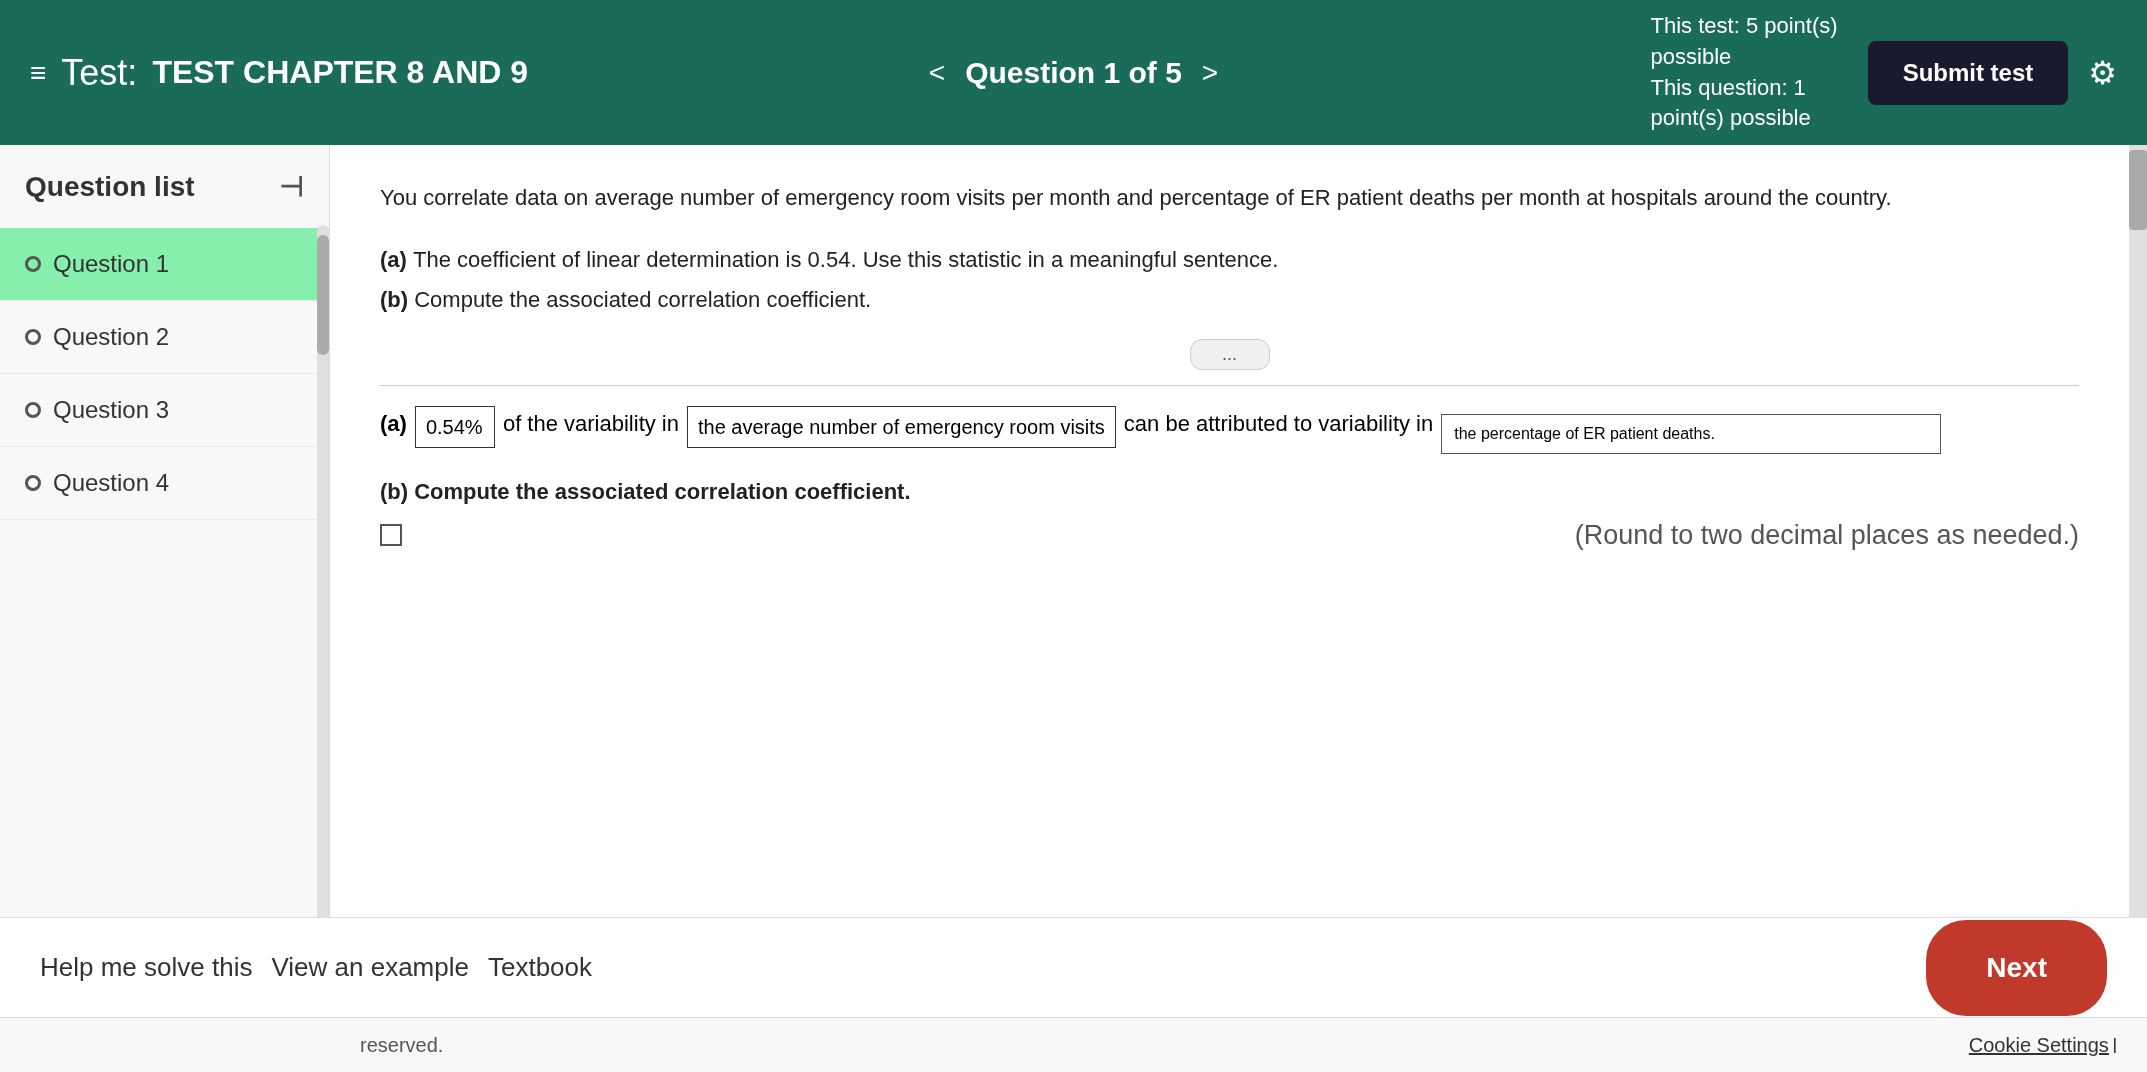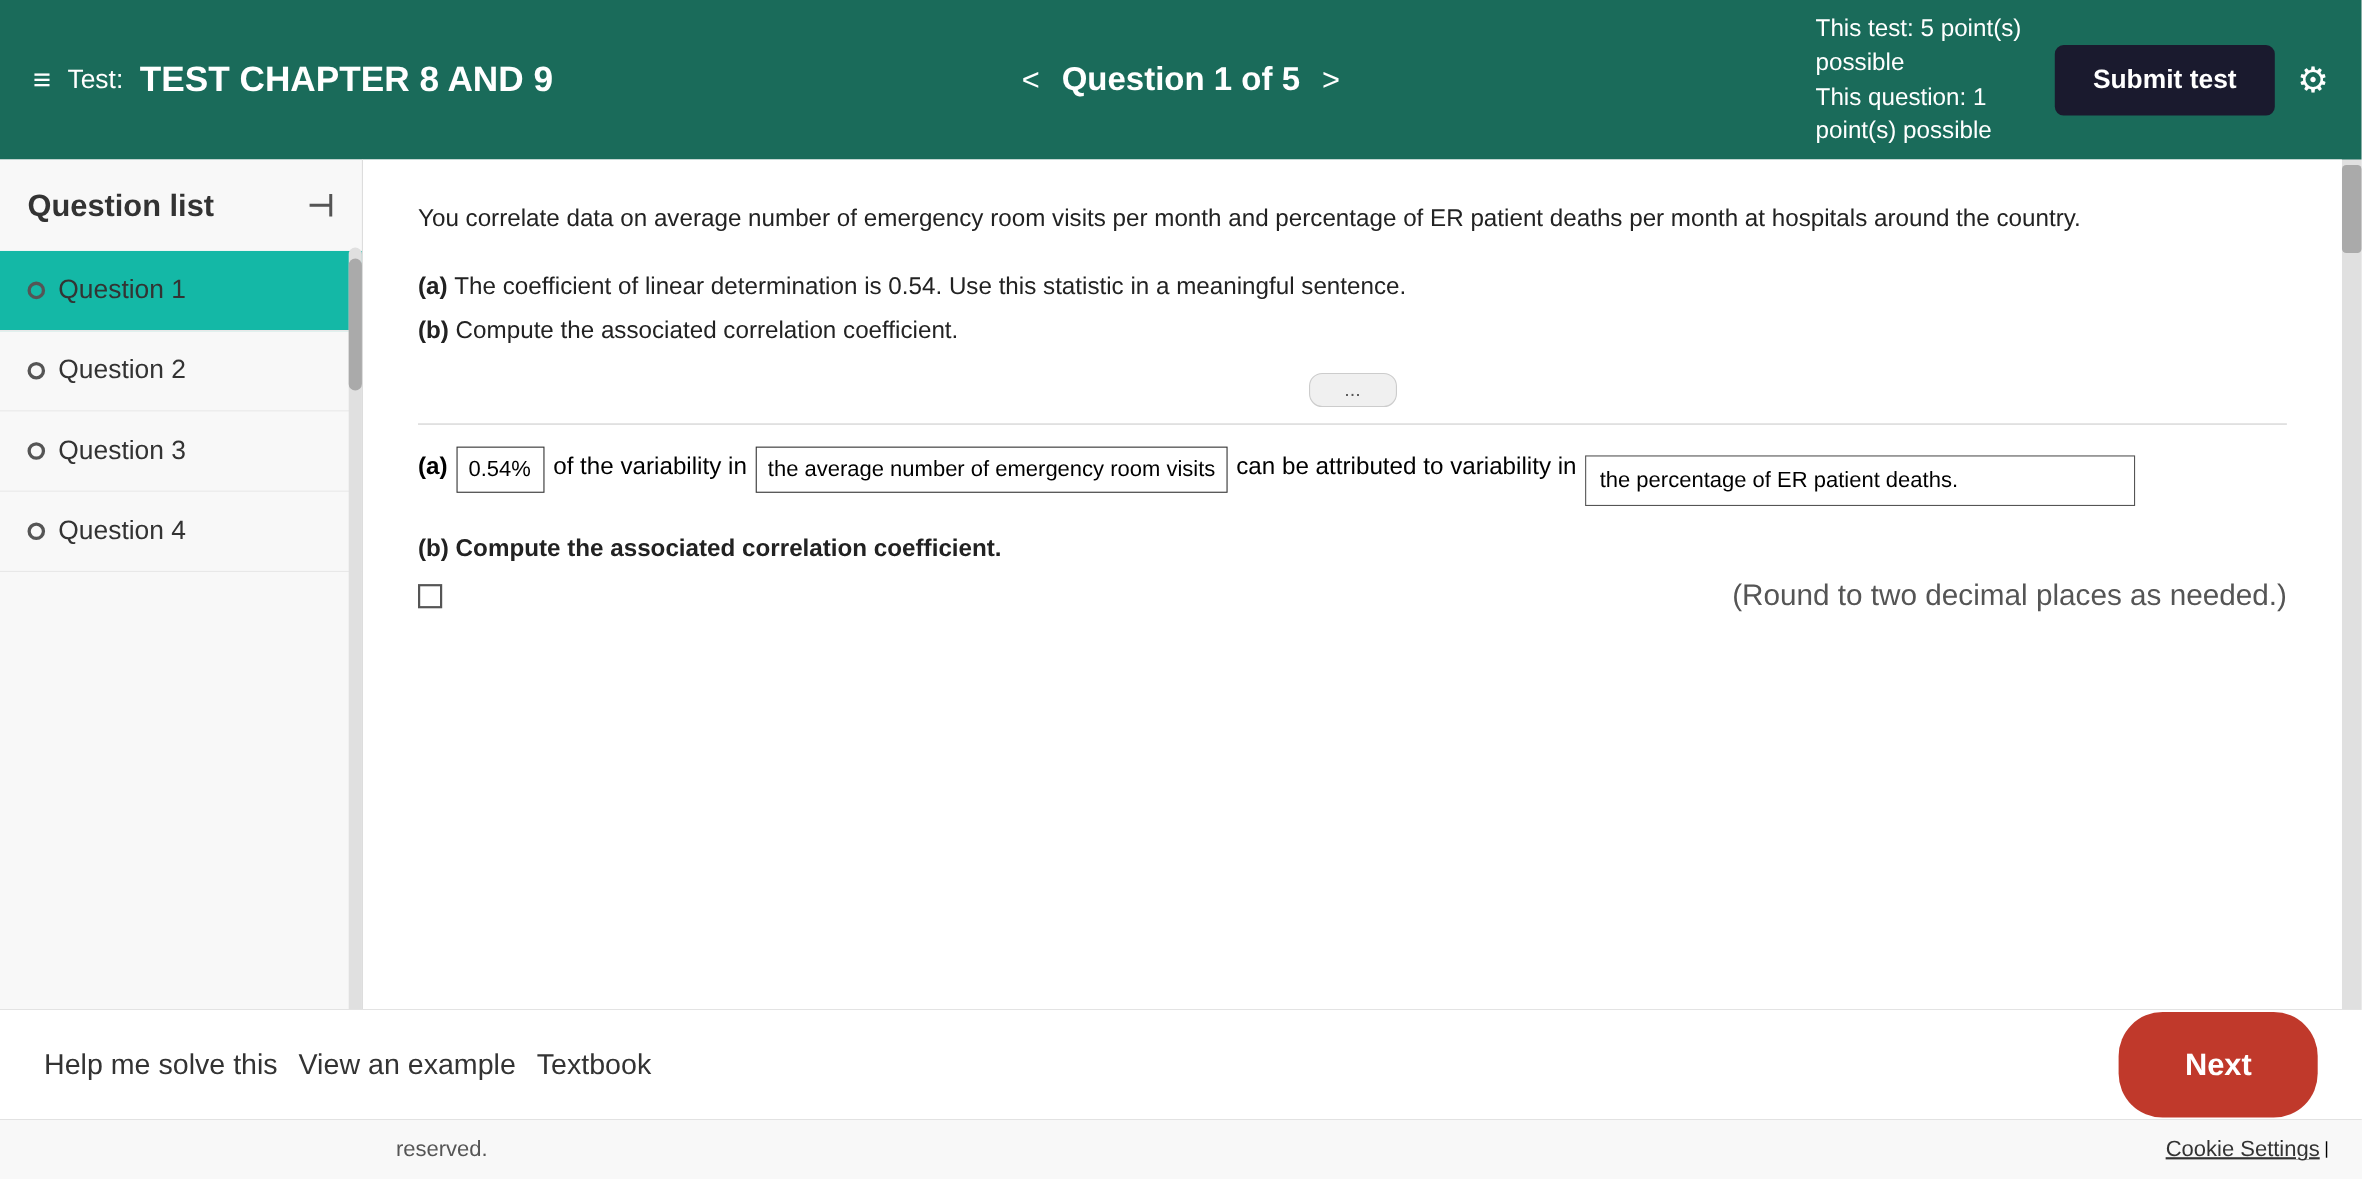--- a/index.html
+++ b/index.html
@@ -20,21 +20,21 @@
       align-items: center;
       gap: 15px;
       flex: 1;
     }
     .hamburger-icon {
       font-size: 28px;
       color: white;
       cursor: pointer;
     }
     .test-label {
-      font-size: 24px;
+      font-size: 36px;
       color: white;
     }
     .test-title {
       font-size: 32px;
       font-weight: bold;
       color: white;
     }
     .header-center {
       display: flex;
       align-items: center;
@@ -122,21 +122,21 @@
       display: flex;
       align-items: center;
       padding: 22px 25px;
       font-size: 24px;
       color: #333;
       cursor: pointer;
       border-bottom: 1px solid #e8e8e8;
       gap: 12px;
     }
     .question-item.active {
-      background: #14b8a6;
+      background: #86efac;
     }
     .question-dot {
       width: 16px;
       height: 16px;
       border-radius: 50%;
       border: 3px solid #555;
       flex-shrink: 0;
     }
     .sidebar-arrow-down {
       position: absolute;
@@ -224,21 +224,21 @@
       border: 1.5px solid #333;
       padding: 4px 10px;
       font-size: 20px;
       min-width: 80px;
       display: inline-block;
       background: white;
     }
     .inline-input-wide {
       border: 1.5px solid #555;
       padding: 6px 12px;
-      font-size: 20px;
+      font-size: 16px;
       min-width: 500px;
       display: block;
       background: white;
       margin-top: 8px;
     }
     .part-b-section {
       margin-top: 25px;
     }
     .part-b-label {
       font-size: 22px;

